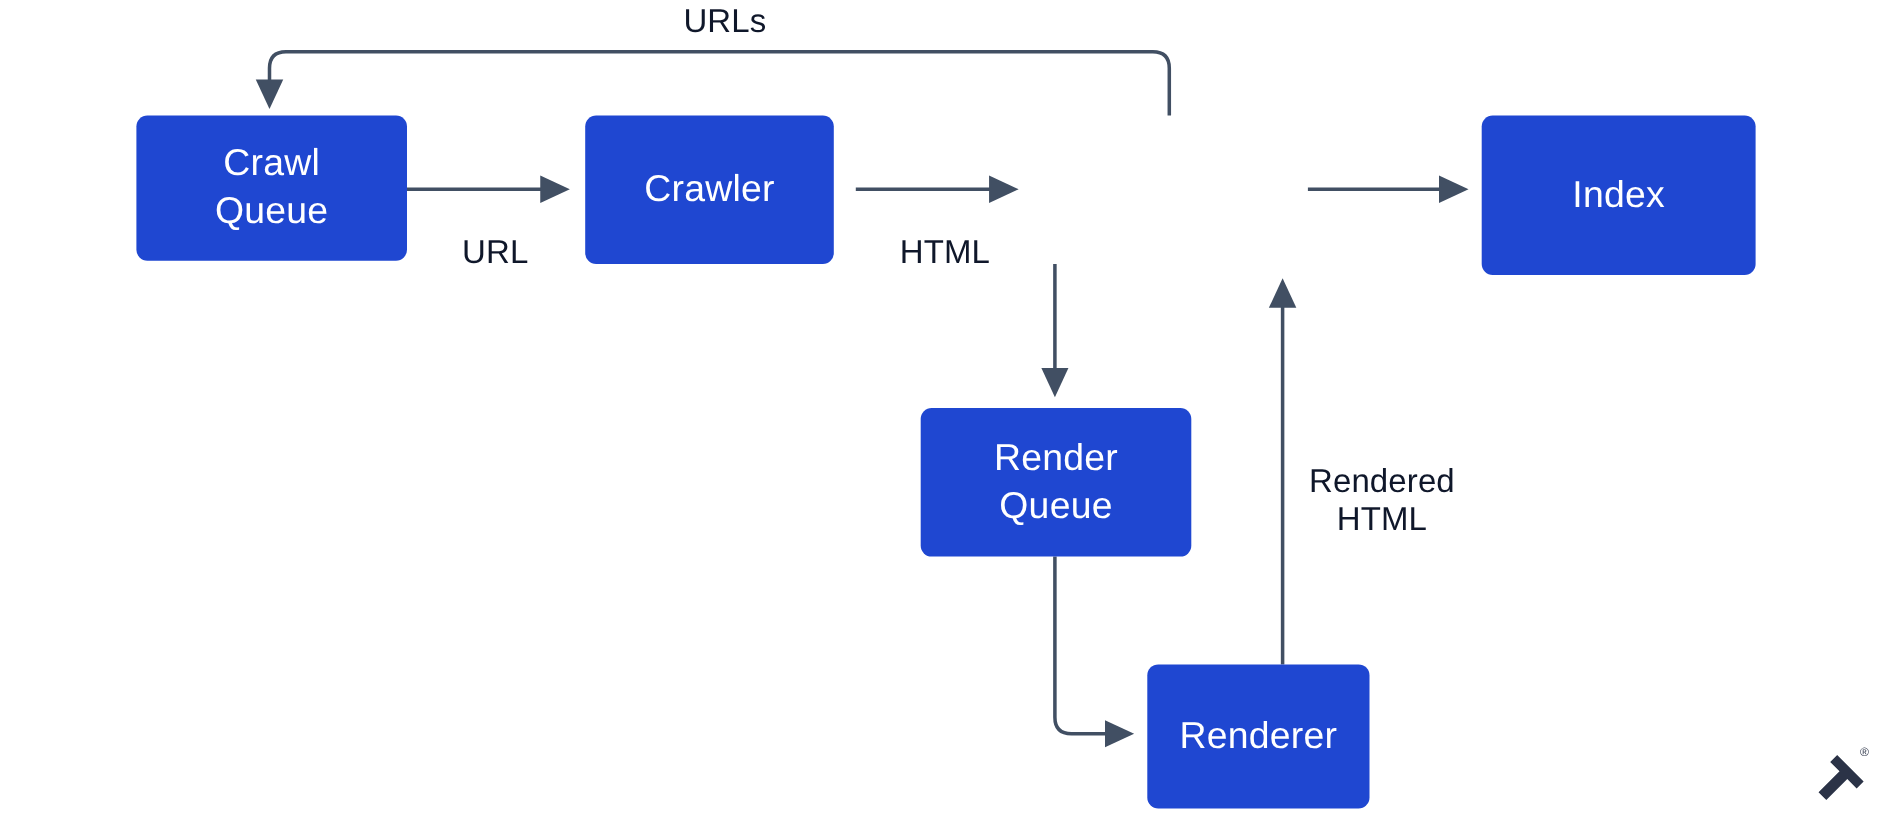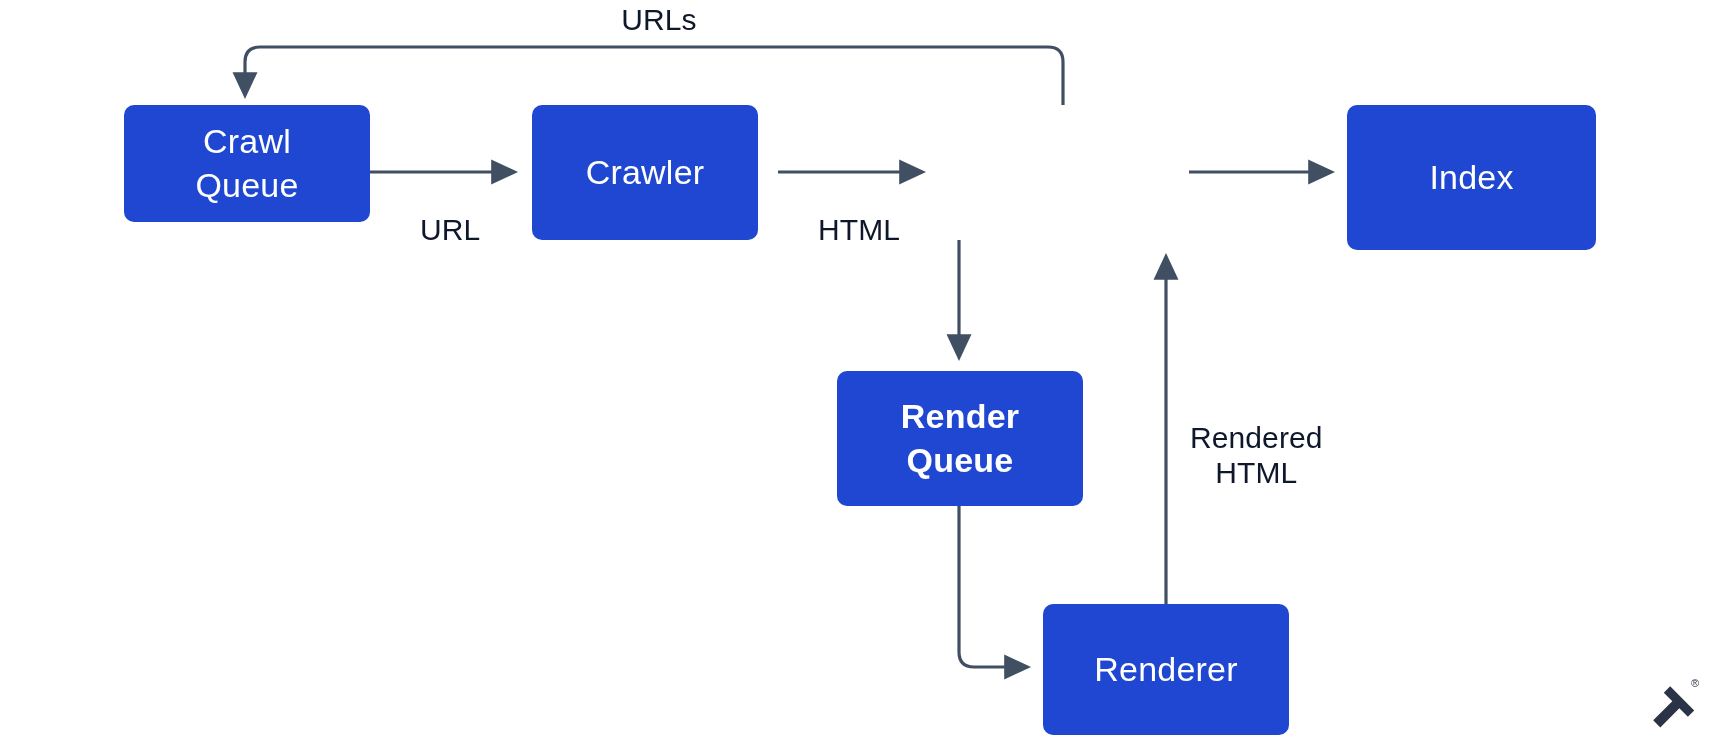--- a/index.html
+++ b/index.html
@@ -90,40 +90,40 @@
       <path d="M1063,105 L1063,62 Q1063,47 1048,47 L260,47 Q245,47 245,62 L245,76" marker-end="url(#ah-down)"></path>
 
       <path d="M959,240 L959,338" marker-end="url(#ah-down)"></path>
 
       <path d="M959,506 L959,652 Q959,667 974,667 L1008,667" marker-end="url(#ah-right)"></path>
 
       <path d="M1166,604 L1166,276" marker-end="url(#ah-up)"></path>
     </g>
   </svg>
 
-  <div class="node" style="left:124px; top:105px; width:246px; height:117px;">
+  <div class="node" style="left:124px; top:105px; width:246px; height:132px;">
     <span>Crawl
 Queue</span>
   </div>
 
   <div class="node" style="left:532px; top:105px; width:226px; height:135px;">
     <span>Crawler</span>
   </div>
 
 
   <div class="node" style="left:1347px; top:105px; width:249px; height:145px;">
     <span>Index</span>
   </div>
 
-  <div class="node" style="left:837px; top:371px; width:246px; height:135px;font-weight:bold;">
+  <div class="node" style="left:837px; top:371px; width:246px; height:135px;">
     <span>Render
 Queue</span>
   </div>
 
-  <div class="node" style="left:1043px; top:604px; width:246px; height:131px;">
+  <div class="node" style="left:1043px; top:604px; width:202px; height:131px;">
     <span>Renderer</span>
   </div>
 
   <div class="edge-label" style="left:619px; top:2px; width:80px; text-align:center;">URLs</div>
 
   <div class="edge-label" style="left:420px; top:212px;">URL</div>
 
   <div class="edge-label" style="left:818px; top:212px;">HTML</div>
 
   <div class="edge-label" style="left:1190px; top:420px;text-align:center;">Rendered

